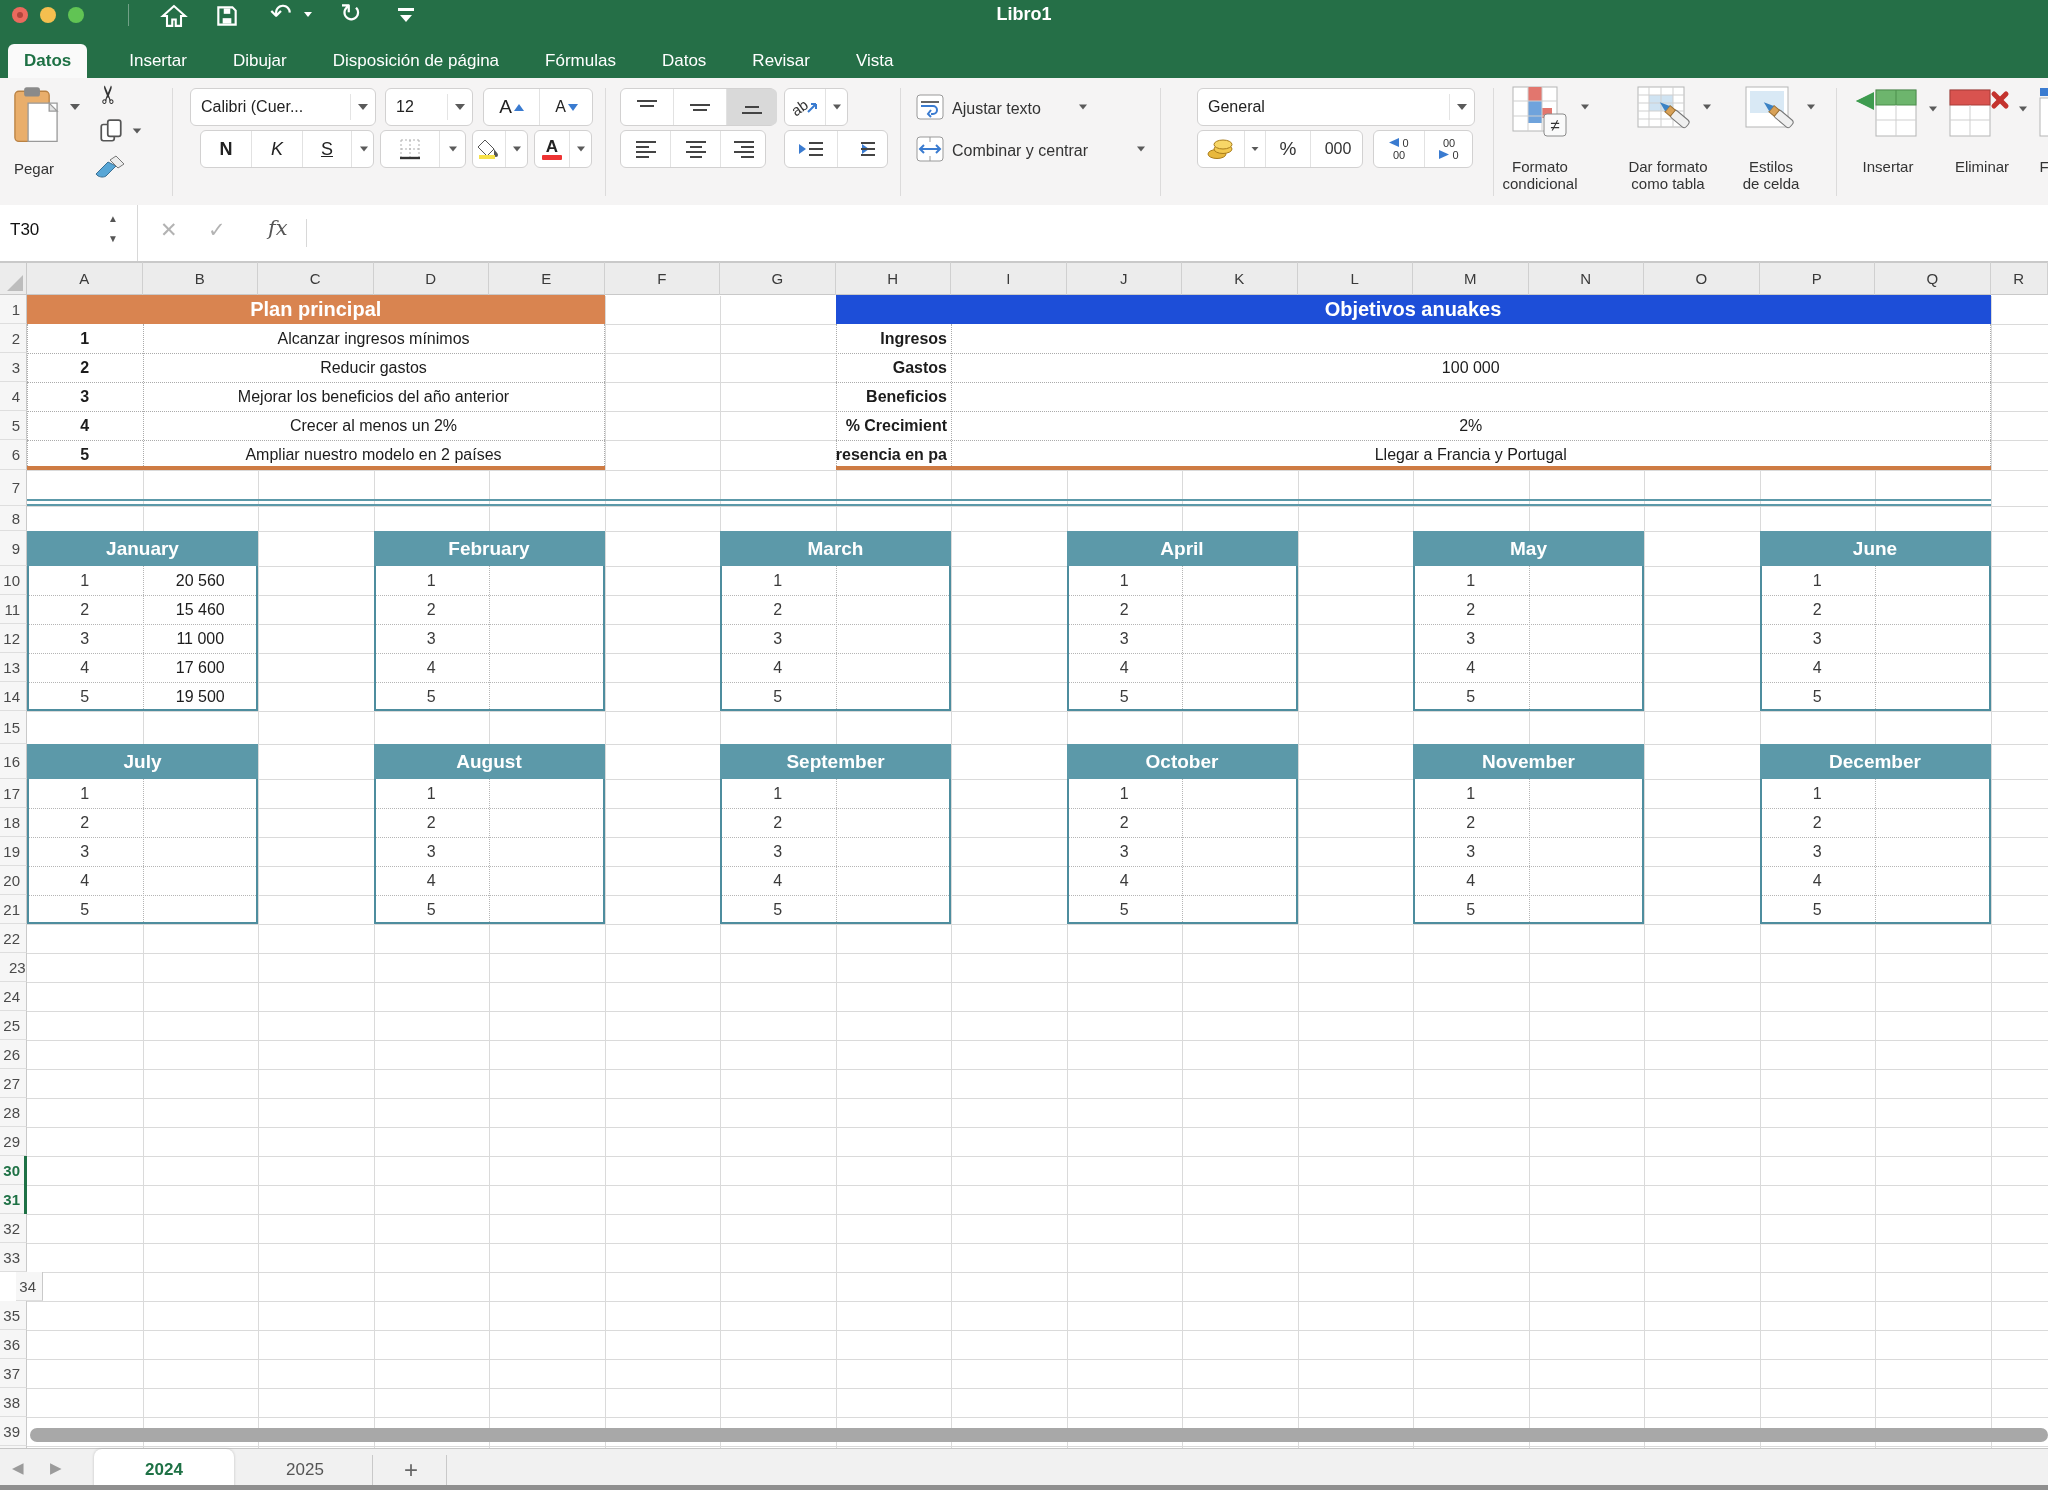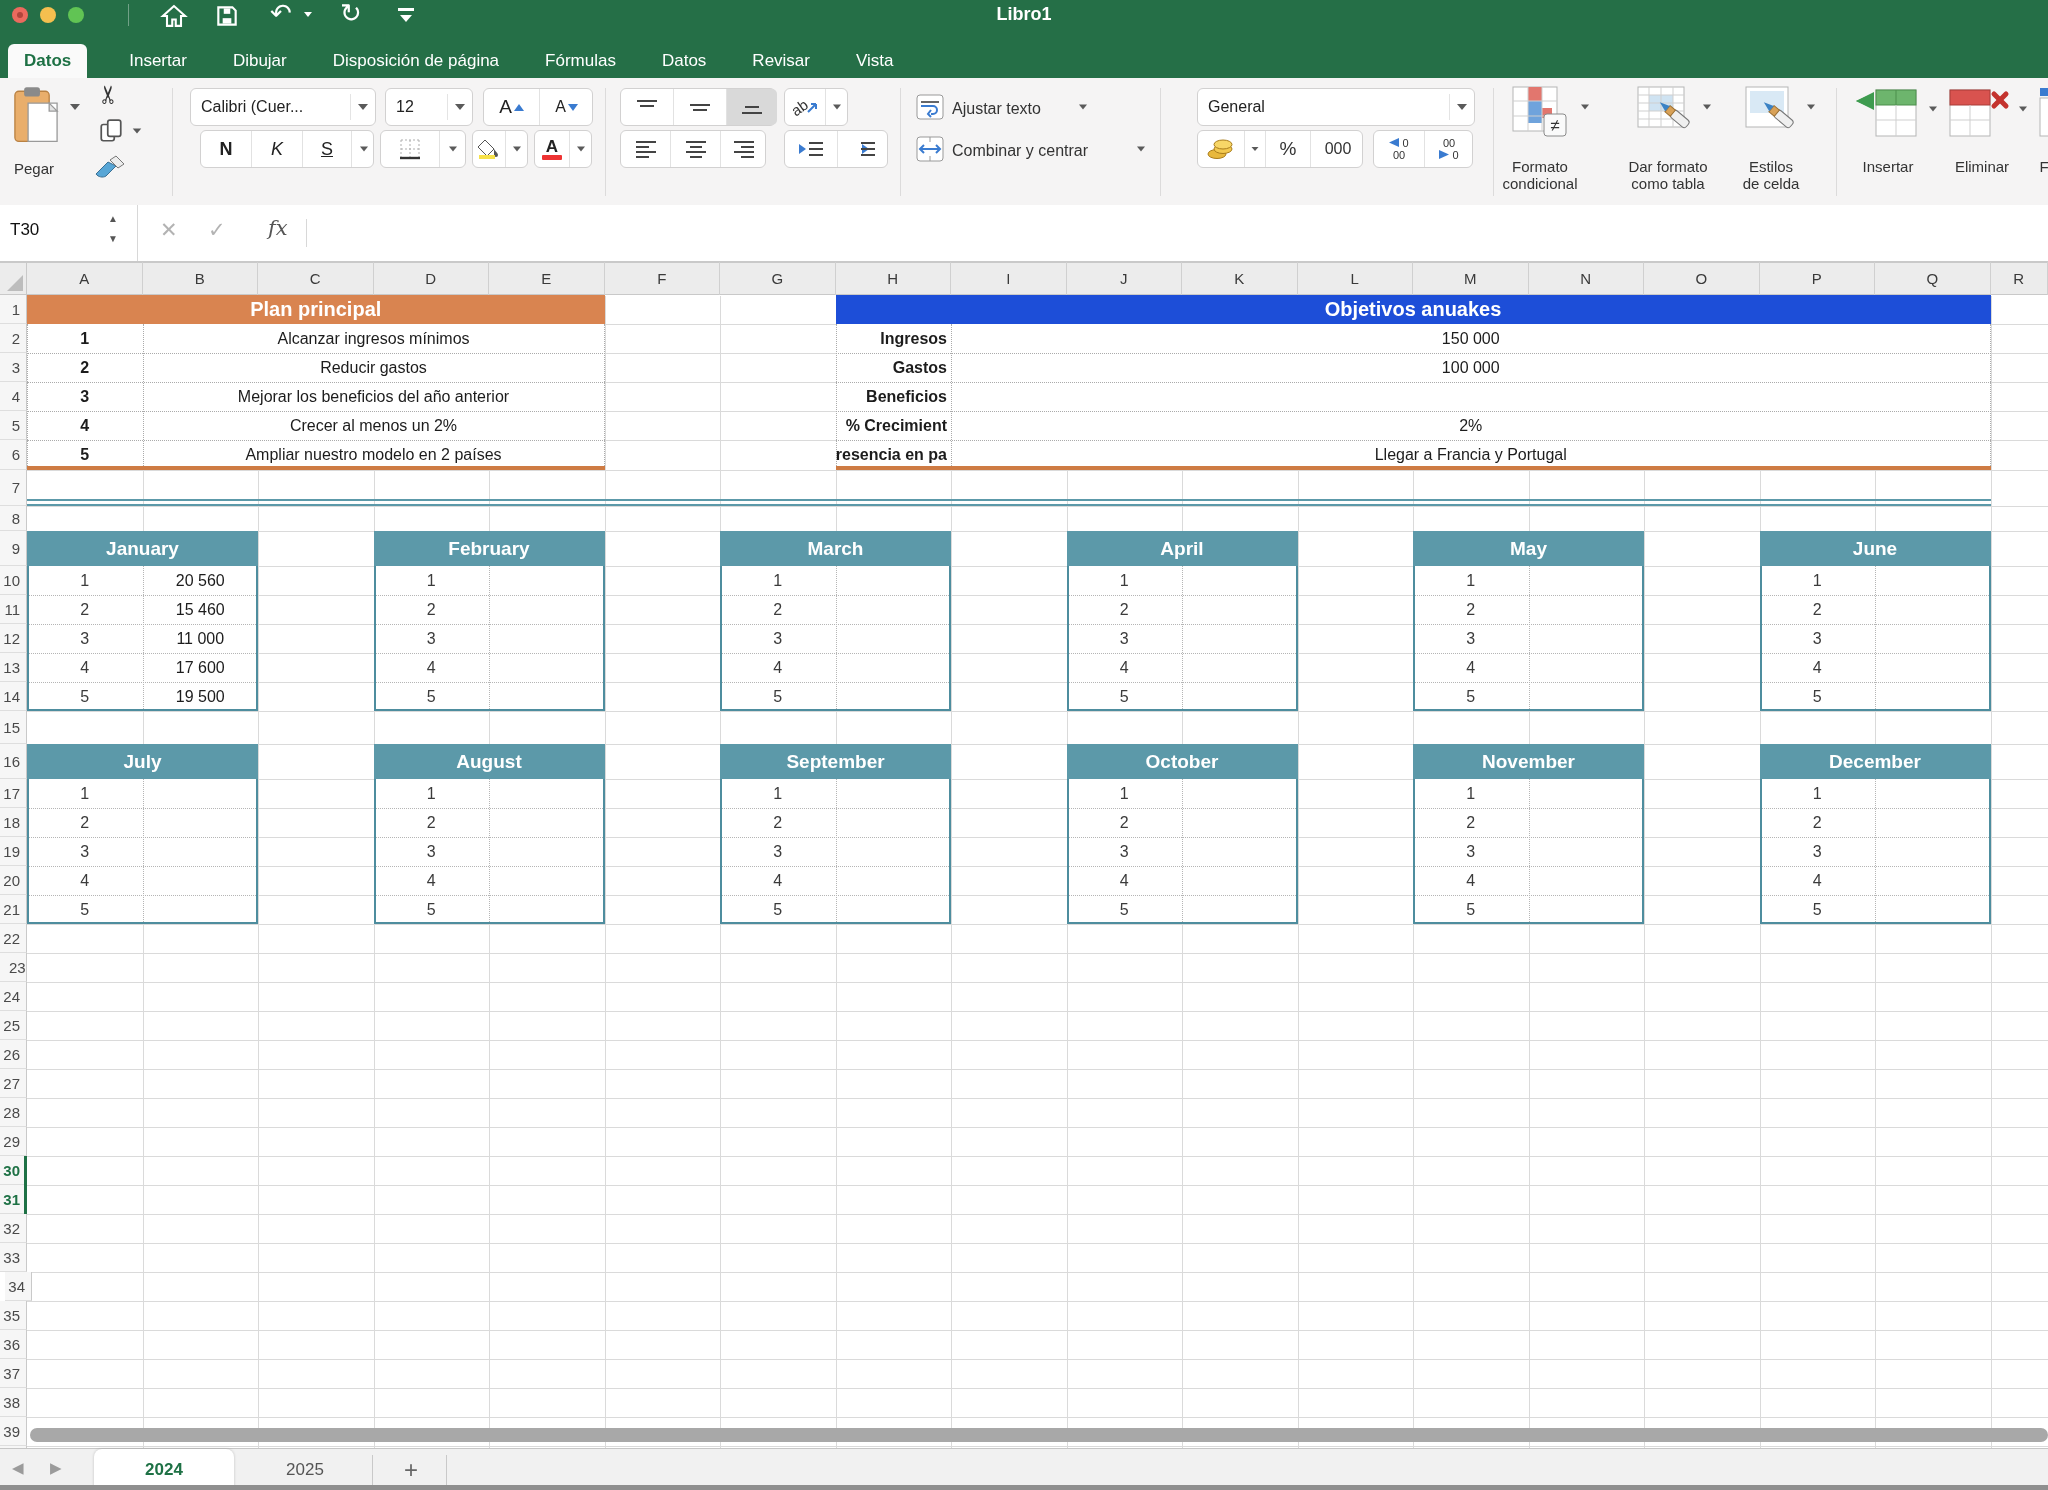--- a/index.html
+++ b/index.html
@@ -567,21 +567,21 @@
       <div class="rowh abs" style="position: absolute; left: 0px; top: 982px; width: 27px; height: 29px; line-height: 29px;">24</div>
       <div class="rowh abs" style="position: absolute; left: 0px; top: 1011px; width: 27px; height: 29px; line-height: 29px;">25</div>
       <div class="rowh abs" style="position: absolute; left: 0px; top: 1040px; width: 27px; height: 29px; line-height: 29px;">26</div>
       <div class="rowh abs" style="position: absolute; left: 0px; top: 1069px; width: 27px; height: 29px; line-height: 29px;">27</div>
       <div class="rowh abs" style="position: absolute; left: 0px; top: 1098px; width: 27px; height: 29px; line-height: 29px;">28</div>
       <div class="rowh abs" style="position: absolute; left: 0px; top: 1127px; width: 27px; height: 29px; line-height: 29px;">29</div>
       <div class="rowh abs sel" style="position: absolute; left: 0px; top: 1156px; width: 27px; height: 29px; line-height: 29px;">30</div>
       <div class="rowh abs sel" style="position: absolute; left: 0px; top: 1185px; width: 27px; height: 29px; line-height: 29px;">31</div>
       <div class="rowh abs" style="position: absolute; left: 0px; top: 1214px; width: 27px; height: 29px; line-height: 29px;">32</div>
       <div class="rowh abs" style="position: absolute; left: 0px; top: 1243px; width: 27px; height: 29px; line-height: 29px;">33</div>
-      <div class="rowh abs" style="position: absolute; left: 5px; top: 1272px; width: 27px; height: 29px; line-height: 29px;">34</div>
+      <div class="rowh abs" style="position: absolute; left: 16px; top: 1272px; width: 27px; height: 29px; line-height: 29px;">34</div>
       <div class="rowh abs" style="position: absolute; left: 0px; top: 1301px; width: 27px; height: 29px; line-height: 29px;">35</div>
       <div class="rowh abs" style="position: absolute; left: 0px; top: 1330px; width: 27px; height: 29px; line-height: 29px;">36</div>
       <div class="rowh abs" style="position: absolute; left: 0px; top: 1359px; width: 27px; height: 29px; line-height: 29px;">37</div>
       <div class="rowh abs" style="position: absolute; left: 0px; top: 1388px; width: 27px; height: 29px; line-height: 29px;">38</div>
       <div class="rowh abs" style="position: absolute; left: 0px; top: 1417px; width: 27px; height: 29px; line-height: 29px;">39</div>
       <div class="rowh abs" style="position: absolute; left: 0px; top: 1446px; width: 27px; height: 29px; line-height: 29px;">40</div>
       <div style="position: absolute; left: 24px; top: 1156px; width: 3px; height: 58px; background: rgb(30, 113, 69); z-index: 6;"></div>
       <div style="position: absolute; left: 27px; top: 499px; width: 1963.5px; height: 2px; background: rgb(92, 153, 169); z-index: 3;"></div>
       <div style="position: absolute; left: 27px; top: 504px; width: 1963.5px; height: 2px; background: rgb(92, 153, 169); z-index: 3;"></div>
       <div style="position: absolute; left: 27px; top: 324px; width: 577.5px; height: 146px; background: rgb(255, 255, 255); border-left: 1px dotted rgb(171, 171, 171); border-right: 1px dotted rgb(171, 171, 171); box-sizing: border-box; z-index: 4;"></div>
@@ -598,21 +598,20 @@
       <div class="cellTxt ctr" style="position: absolute; left: 142.5px; top: 411px; width: 462px; height: 29px; z-index: 5;">Crecer al menos un 2%</div>
       <div style="position: absolute; left: 27px; top: 411px; width: 577.5px; height: 0px; border-top: 1px dotted rgb(171, 171, 171); z-index: 6;"></div>
       <div class="cellTxt ctr" style="position: absolute; left: 27px; top: 440px; width: 115.5px; height: 30px; font-weight: bold; z-index: 5;">5</div>
       <div class="cellTxt ctr" style="position: absolute; left: 142.5px; top: 440px; width: 462px; height: 30px; z-index: 5;">Ampliar nuestro modelo en 2 países</div>
       <div style="position: absolute; left: 27px; top: 440px; width: 577.5px; height: 0px; border-top: 1px dotted rgb(171, 171, 171); z-index: 6;"></div>
       <div style="position: absolute; left: 142.5px; top: 324px; width: 0px; height: 146px; border-left: 1px dotted rgb(171, 171, 171); z-index: 6;"></div>
       <div style="position: absolute; left: 27px; top: 466px; width: 577.5px; height: 4px; background: rgb(206, 123, 67); z-index: 7;"></div>
       <div style="position: absolute; left: 835.5px; top: 324px; width: 1155px; height: 146px; background: rgb(255, 255, 255); border-left: 1px dotted rgb(171, 171, 171); border-right: 1px dotted rgb(171, 171, 171); box-sizing: border-box; z-index: 4;"></div>
       <div class="cellTxt ctr" style="position: absolute; left: 835.5px; top: 295px; width: 1155px; height: 29px; background: #1d4ed8; color: rgb(255, 255, 255); font-weight: bold; font-size: 20px; z-index: 5;">Objetivos anuakes</div>
       <div class="cellTxt rgt" style="position: absolute; left: 835.5px; top: 324px; width: 111.5px; height: 29px; font-weight: bold; z-index: 5; overflow: hidden; justify-content: flex-end;">Ingresos</div>
-      <div class="cellTxt ctr" style="position: absolute; left: 951px; top: 324px; width: 1039.5px; height: 29px; z-index: 5;">150 000</div>
       <div class="cellTxt rgt" style="position: absolute; left: 835.5px; top: 353px; width: 111.5px; height: 29px; font-weight: bold; z-index: 5; overflow: hidden; justify-content: flex-end;">Gastos</div>
       <div class="cellTxt ctr" style="position: absolute; left: 951px; top: 353px; width: 1039.5px; height: 29px; z-index: 5;">100 000</div>
       <div style="position: absolute; left: 835.5px; top: 353px; width: 1155px; height: 0px; border-top: 1px dotted rgb(171, 171, 171); z-index: 6;"></div>
       <div class="cellTxt rgt" style="position: absolute; left: 835.5px; top: 382px; width: 111.5px; height: 29px; font-weight: bold; z-index: 5; overflow: hidden; justify-content: flex-end;">Beneficios</div>
       <div style="position: absolute; left: 835.5px; top: 382px; width: 1155px; height: 0px; border-top: 1px dotted rgb(171, 171, 171); z-index: 6;"></div>
       <div class="cellTxt rgt" style="position: absolute; left: 835.5px; top: 411px; width: 111.5px; height: 29px; font-weight: bold; z-index: 5; overflow: hidden; justify-content: flex-end;">% Crecimient</div>
       <div class="cellTxt ctr" style="position: absolute; left: 951px; top: 411px; width: 1039.5px; height: 29px; z-index: 5;">2%</div>
       <div style="position: absolute; left: 835.5px; top: 411px; width: 1155px; height: 0px; border-top: 1px dotted rgb(171, 171, 171); z-index: 6;"></div>
       <div class="cellTxt rgt" style="position: absolute; left: 835.5px; top: 440px; width: 111.5px; height: 30px; font-weight: bold; z-index: 5; overflow: hidden; justify-content: flex-end;">Presencia en pa</div>
       <div class="cellTxt ctr" style="position: absolute; left: 951px; top: 440px; width: 1039.5px; height: 30px; z-index: 5;">Llegar a Francia y Portugal</div>

